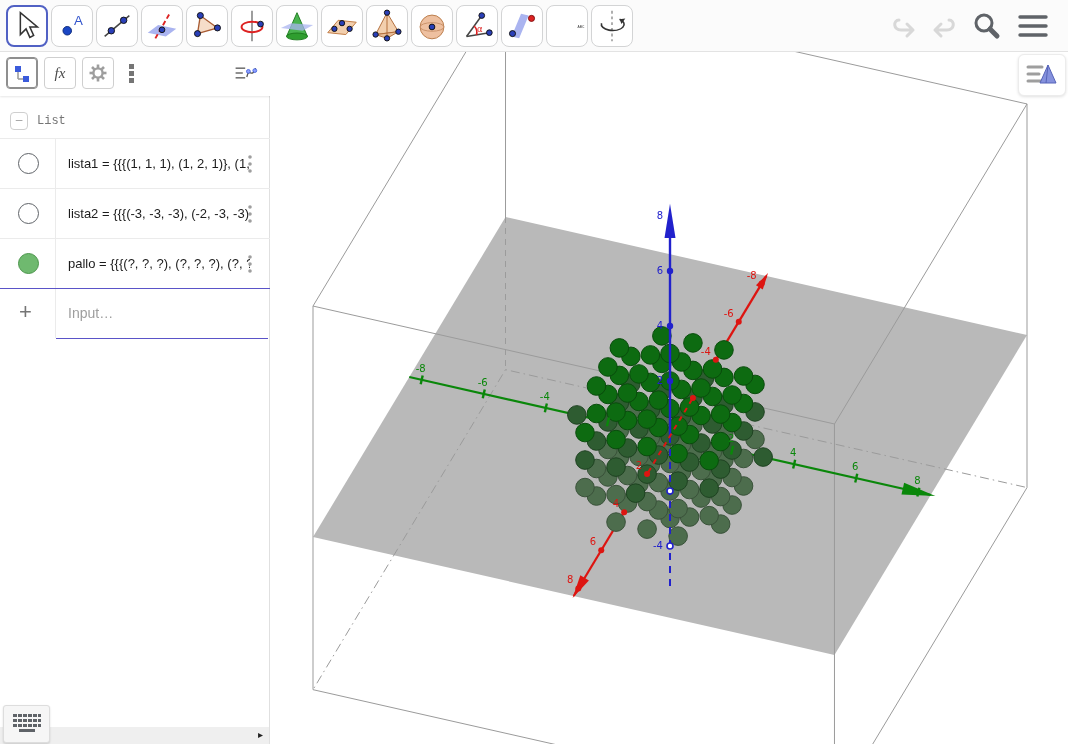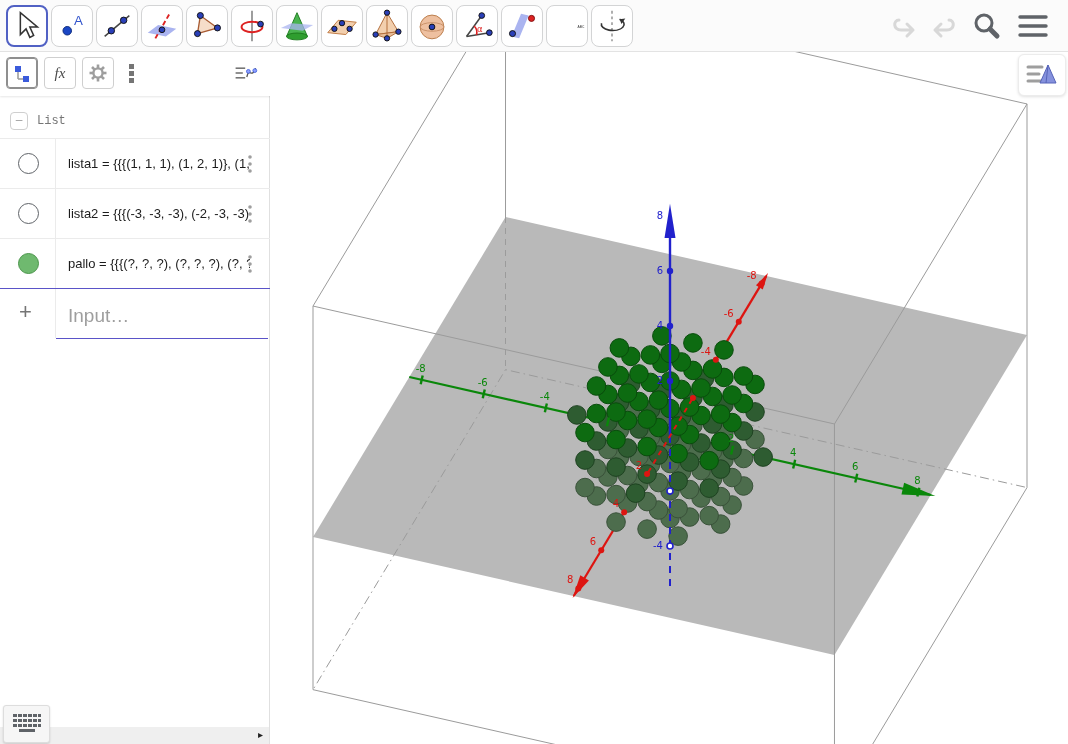--- a/index.html
+++ b/index.html
@@ -35,21 +35,21 @@
   #rows{position:absolute;left:0;top:86px;width:270px;}
   .alg-row{position:relative;width:270px;height:50px;border-top:1px solid #ebebeb;box-sizing:border-box;}
   .marble{position:absolute;left:18px;top:14px;width:21px;height:21px;border-radius:50%;
           box-sizing:border-box;}
   .rowtext{position:absolute;left:68px;top:0;width:182px;height:50px;line-height:50px;
            font-size:13px;color:#1c1c1c;white-space:nowrap;overflow:hidden;}
   .rowkebab{position:absolute;left:246px;top:15px;width:8px;height:20px;}
   .vline{position:absolute;left:55px;top:0;width:1px;height:100%;background:#ebebeb;}
   #input-row{position:relative;width:270px;height:50px;border-top:1px solid #5a53c8;box-sizing:border-box;}
   #plus-icon{position:absolute;left:19px;top:10px;font-size:22px;color:#757575;font-weight:400;}
-  #input-ph{position:absolute;left:68px;top:16px;font-size:19px;color:#9e9e9e;text-align:right;}
+  #input-ph{position:absolute;left:68px;top:16px;font-size:14px;color:#9e9e9e;text-align:right;}
   #input-underline{position:absolute;left:56px;top:49px;width:212px;height:1px;background:#5a53c8;}
   #panel-bottom-strip{position:absolute;left:0;top:675px;width:269px;height:17px;background:#efefef;}
   #panel-expand-arrow{position:absolute;right:6px;top:2px;font-size:10px;color:#222;}
   #kbd-btn{position:absolute;left:3px;top:653px;width:45px;height:36px;background:#f6f6f6;
            border:1px solid #ddd;border-radius:3px;box-shadow:0 1px 2px rgba(0,0,0,0.15);
            display:flex;align-items:center;justify-content:center;}
 
   
   #view3d{position:absolute;left:270px;top:52px;width:798px;height:692px;background:#fff;}
   #gfx-style-btn{position:absolute;right:2px;top:2px;width:46px;height:40px;background:#fff;

